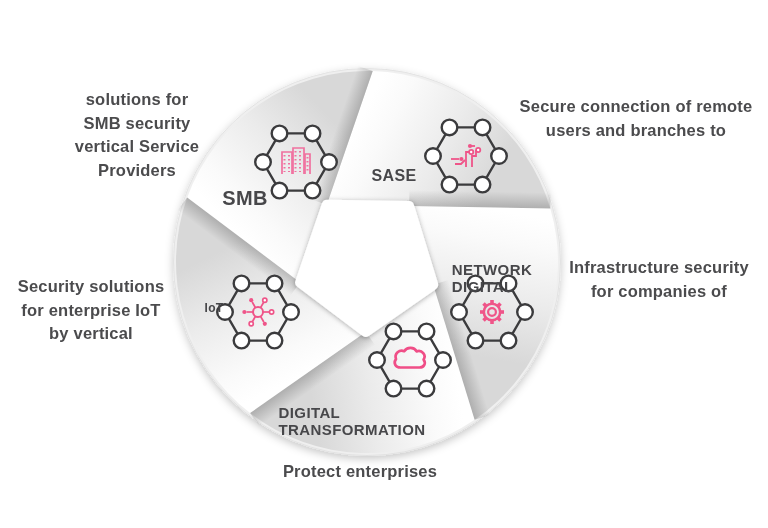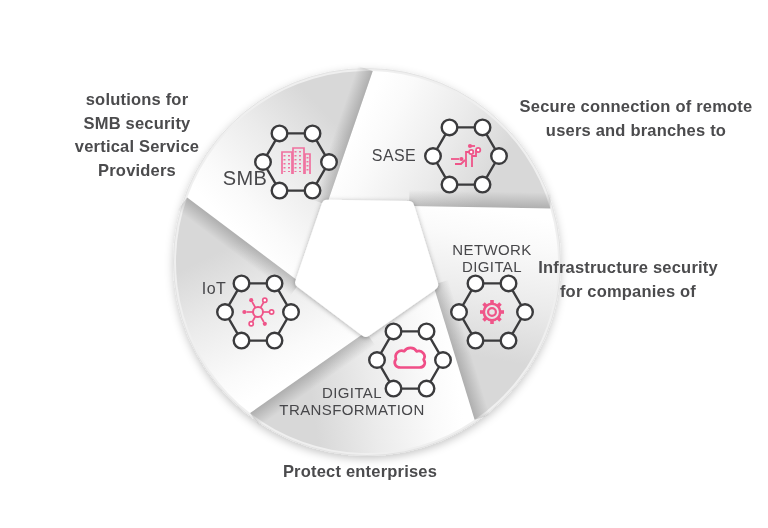--- a/index.html
+++ b/index.html
@@ -1,22 +1,22 @@
 <!DOCTYPE html>
 <html><head>
 <meta charset="utf-8">
 <style>
   html,body{margin:0;padding:0;background:#ffffff;}
   .stage{position:relative;width:768px;height:528px;background:#ffffff;overflow:hidden;
          font-family:"Liberation Sans","DejaVu Sans",sans-serif;}
   .wheel-svg{position:absolute;left:0;top:0;}
   .icon{position:absolute;width:84px;height:84px;}
-  .seg-label{position:absolute;transform:translateX(-50%);text-align:center;
-             color:#47474a;font-weight:normal;font-size:15px;line-height:17px;
-             letter-spacing:.4px;white-space:nowrap;}
+  .seg-label{position:absolute;transform:translateX(-50%);text-align:left;
+             color:#47474a;font-weight:bold;font-size:15px;line-height:17px;
+             letter-spacing:.4px;white-space:nowrap;margin-top:20px;}
   .desc{position:absolute;transform:translateX(-50%);text-align:center;
         color:#4b4b4d;font-weight:bold;font-size:16.5px;line-height:23.5px;
         letter-spacing:.2px;white-space:nowrap;}
 </style>
 </head>
 <body>
 
 <div class="stage">
 
   <svg class="wheel-svg" width="768" height="528" viewBox="0 0 768 528">
@@ -236,35 +236,40 @@
     <div>SASE</div>
   </div>
   <div class="seg-label" style="left:492px;top:241px">
     <div>NETWORK</div>
     <div>DIGITAL</div>
   </div>
   <div class="seg-label" style="left:352px;top:384px">
     <div>DIGITAL</div>
     <div>TRANSFORMATION</div>
   </div>
-  <div class="seg-label" style="left:214px;top:280px;font-size:16px">
+  <div class="seg-label" style="left:214px;top:280px;font-size:12px">
     <div>IoT</div>
   </div>
 
   <div class="desc" style="left:137px;top:88px">
     <div>solutions for</div>
     <div>SMB security</div>
     <div>vertical Service</div>
     <div>Providers</div>
   </div>
   <div class="desc" style="left:636px;top:95px">
     <div>Secure connection of remote</div>
     <div>users and branches to</div>
   </div>
-  <div class="desc" style="left:628px;top:256px">
+  <div class="desc" style="left:659px;top:256px">
     <div>Infrastructure security</div>
     <div>for companies of</div>
   </div>
   <div class="desc" style="left:360px;top:460px">
     <div>Protect enterprises</div>
   </div>
+  <div class="desc" style="left:91px;top:275px">
+    <div>Security solutions</div>
+    <div>for enterprise IoT</div>
+    <div>by vertical</div>
+  </div>
 
 </div>
 
 </body></html>

